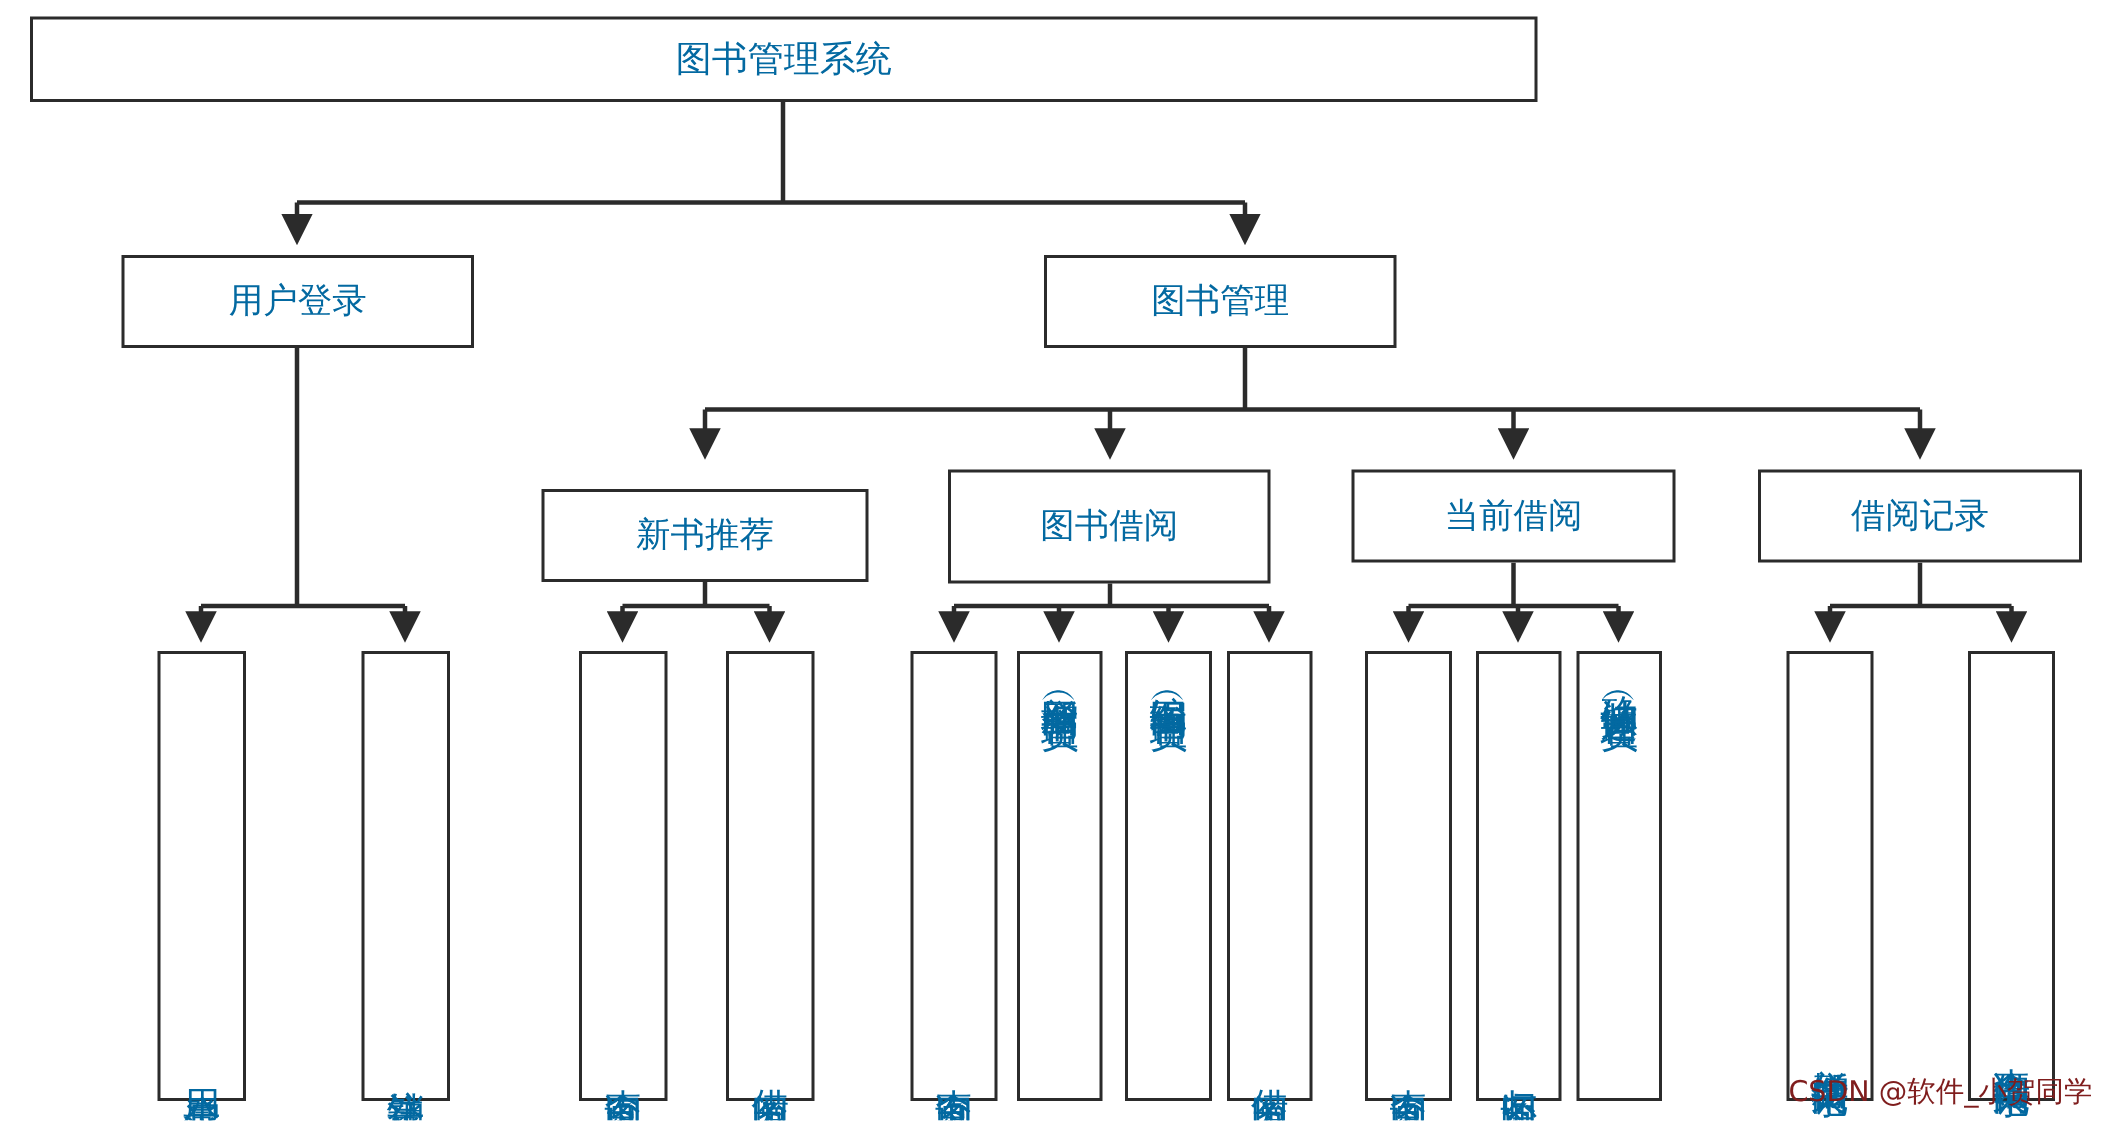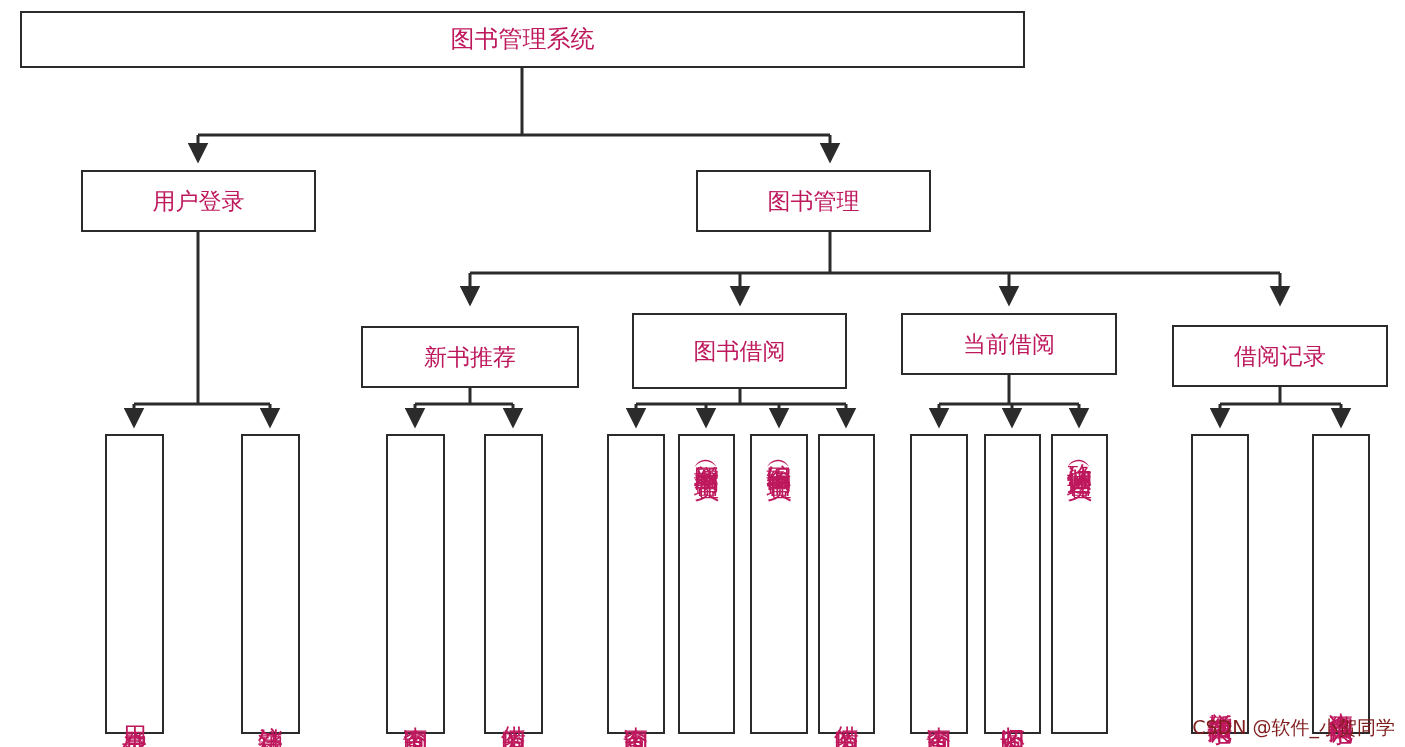--- a/index.html
+++ b/index.html
@@ -27,21 +27,21 @@
     position: absolute;
     box-sizing: border-box;
     background: #ffffff;
     border: 2.5px solid #2b2b2b;
     display: flex;
     align-items: center;
     justify-content: center;
     z-index: 2;
   }
   .node .label {
-    color: #be185d;
+    color: #0369a1;
     white-space: nowrap;
     line-height: 1.08;
   }
   
   .node.h .label {
     font-size: 23px;
   }
   .node.root .label {
     font-size: 24px;
   }
@@ -140,21 +140,21 @@
 
   <div class="node h" style="left:361px; top:326px; width:218px; height:62px;justify-content:center;">
     <span class="label">新书推荐</span>
   </div>
   <div class="node h" style="left:632px; top:313px; width:215px; height:76px;">
     <span class="label">图书借阅</span>
   </div>
   <div class="node h" style="left:901px; top:313px; width:216px; height:62px;">
     <span class="label">当前借阅</span>
   </div>
-  <div class="node h" style="left:1172px; top:313px; width:216px; height:62px;margin-top:12px;">
+  <div class="node h" style="left:1172px; top:313px; width:216px; height:62px;">
     <span class="label">借阅记录</span>
   </div>
 
   <div class="node v" style="left:105px; top:434px; width:59px; height:300px;">
     <span class="label">用户登录</span>
   </div>
   <div class="node v" style="left:241px; top:434px; width:59px; height:300px;">
     <span class="label">注销登录</span>
   </div>
 

